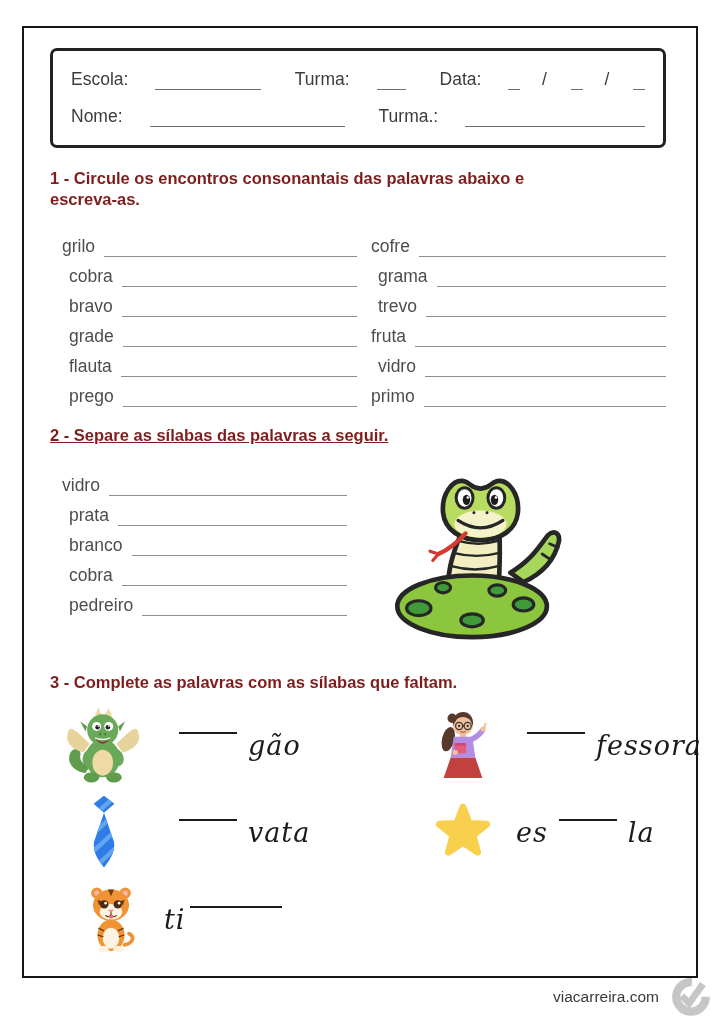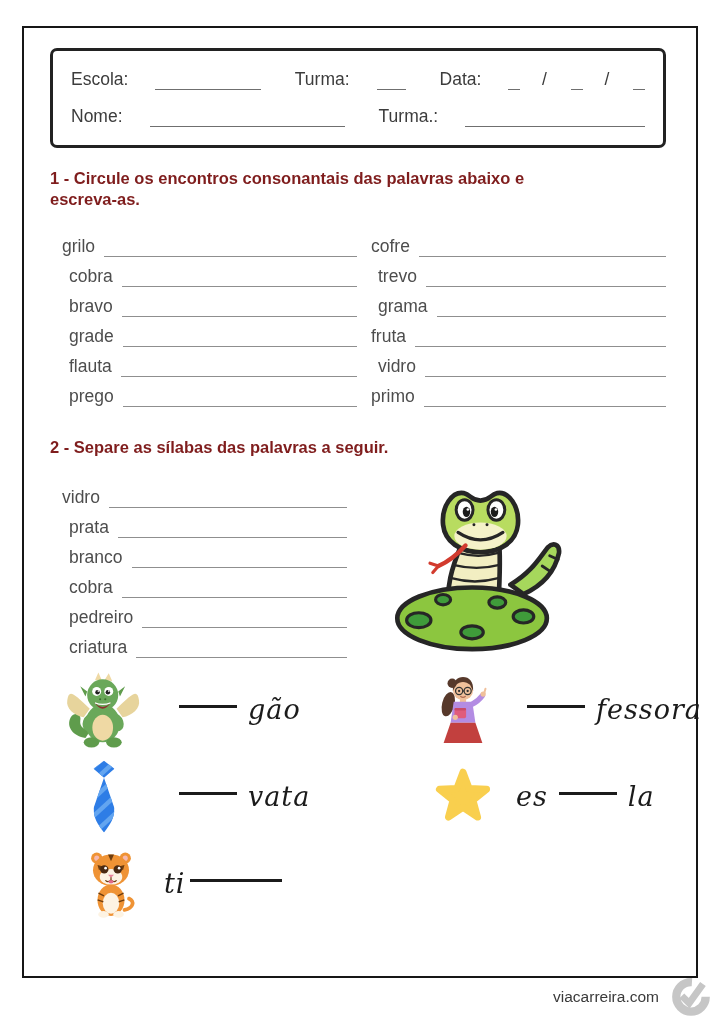--- a/index.html
+++ b/index.html
@@ -11,42 +11,42 @@
   .hbox{height:100px;border:3px solid #222;border-radius:7px;box-sizing:border-box;
         padding:10px 18px;display:flex;flex-direction:column;justify-content:space-around;}
   .hrow{display:flex;align-items:flex-end;font-size:17.5px;color:#3c3c3c;gap:20px;}
   .hlabel{white-space:nowrap;}
   .hblank{display:inline-block;border-bottom:1.7px solid #6f6f6f;height:15px;margin-left:7px;}
   .gap14{margin-right:14px;}
   .slash{margin:0 2px;color:#3c3c3c;}
   
   .qtitle{font-weight:bold;font-size:16.5px;line-height:1.3;color:#7f1d1d;margin:0;}
   .t1{margin-top:20px;max-width:530px;}
-  .t2{margin-top:30px;}
+  .t2{margin-top:18px;text-decoration:underline;}
   .t3{margin-top:28px;}
   
   .wgrid{display:flex;margin:16px 0 0 12px;text-align:right;}
   .wcol{display:flex;flex-direction:column;}
   .wcol1{width:300px;margin-right:14px;}
   .wcol2{width:300px;}
   .wrow{display:flex;align-items:flex-end;height:30px;font-size:17.5px;color:#4d4d4d;}
   .wrow .word{white-space:nowrap;}
   .wline{flex:1;border-bottom:1.6px solid #8f8f8f;height:15px;margin-left:9px;}
   .wcol1 .wrow:not(:first-child),.q2col .wrow:not(:first-child){padding-left:7px;}
   .wcol2 .wrow:nth-child(2),.wcol2 .wrow:nth-child(3),.wcol2 .wrow:nth-child(5){padding-left:7px;}
   
   .q2wrap{display:flex;margin:20px 0 0 12px;}
   .q2col{display:flex;flex-direction:column;width:285px;}
   .snakebox{margin-left:36px;margin-top:2px;}
   
   .q3grid{display:grid;grid-template-columns:352px 1fr;margin:8px 0 0 4px;}
   .q3item{display:flex;align-items:center;height:87px;}
   .pic{width:100px;display:flex;justify-content:center;align-items:center;flex:0 0 auto;}
   .pic-r{width:78px;margin-left:18px;}
-  .ans{display:flex;align-items:center;font-size:27px;color:#1b1b1b;margin-left:14px;}
+  .ans{display:flex;align-items:flex-start;font-size:27px;color:#1b1b1b;margin-left:14px;}
   .cursive{font-family:"DejaVu Serif",serif;font-style:italic;line-height:1;letter-spacing:1px;}
   .fline{width:58px;height:2.6px;background:#1b1b1b;margin:0 11px 7px;}
   .q3item.tiger-row .fline{width:92px;margin-left:4px;}
   
   .footer{position:absolute;right:10px;bottom:2px;display:flex;align-items:center;}
   .site{font-size:15.5px;color:#3a3a3a;margin-right:9px;}
 </style>
 </head>
 <body>
 
@@ -101,25 +101,25 @@
             <span class="word">prego</span>
             <span class="wline"></span>
           </div>
       </div>
       <div class="wcol wcol2">
         <div class="wrow">
             <span class="word">cofre</span>
             <span class="wline"></span>
           </div>
         <div class="wrow">
+            <span class="word">grama</span>
+            <span class="wline"></span>
+          </div>
+        <div class="wrow">
             <span class="word">trevo</span>
-            <span class="wline"></span>
-          </div>
-        <div class="wrow">
-            <span class="word">grama</span>
             <span class="wline"></span>
           </div>
         <div class="wrow">
             <span class="word">fruta</span>
             <span class="wline"></span>
           </div>
         <div class="wrow">
             <span class="word">vidro</span>
             <span class="wline"></span>
           </div>
@@ -144,24 +144,20 @@
         <div class="wrow">
             <span class="word">branco</span>
             <span class="wline"></span>
           </div>
         <div class="wrow">
             <span class="word">cobra</span>
             <span class="wline"></span>
           </div>
         <div class="wrow">
             <span class="word">pedreiro</span>
-            <span class="wline"></span>
-          </div>
-        <div class="wrow">
-            <span class="word">criatura</span>
             <span class="wline"></span>
           </div>
       </div>
       <div class="snakebox">
         <svg width="180" height="172" viewBox="0 0 192 184">
           <g stroke="#262626" stroke-width="5" stroke-linejoin="round" stroke-linecap="round">
             <path d="M150,122 C172,112 184,96 188,78 C189,69 182,66 176,72 C166,85 158,99 136,112 Z" fill="#a6d75c"></path>
             <path d="M170,92 l9,6 M178,81 l9,4" fill="none" stroke-width="3"></path>
             <path d="M70,150 C66,114 74,92 84,68 L124,66 C126,95 124,120 122,150 Z" fill="#f2eec2"></path>
             <path d="M80,78 Q102,84 123,78 M76,91 Q100,97 123,91 M73,105 Q98,112 123,105 M72,120 Q97,127 122,120 M73,134 Q97,141 121,134" fill="none" stroke-width="2.6"></path>
@@ -184,20 +180,21 @@
             <circle cx="120.5" cy="31.5" r="1.4" fill="#fff" stroke="none"></circle>
             <circle cx="97" cy="48" r="1.6" fill="#222" stroke="none"></circle>
             <circle cx="111" cy="48" r="1.6" fill="#222" stroke="none"></circle>
           </g>
           <path d="M88,70 C76,83 68,88 59,92" stroke="#d23b2e" stroke-width="4.6" fill="none" stroke-linecap="round"></path>
           <path d="M59,92 L50,89 M59,92 L53,99" stroke="#d23b2e" stroke-width="3.4" fill="none" stroke-linecap="round"></path>
         </svg>
       </div>
     </div>
 
+    <p class="qtitle t3">3 - Complete as palavras com as sílabas que faltam.</p>
     <div class="q3grid">
 
       <div class="q3item">
         <span class="pic">
           <svg width="88" height="82" viewBox="0 0 95 95">
             <path d="M26,80 C12,78 3,67 9,56 C13,49 22,52 20,60 C19,67 25,71 32,71 Z" fill="#5f9c4c"></path>
             <path d="M31,46 C12,28 7,23 5,36 C3,46 13,54 24,56 Z" fill="#e7d49c"></path>
             <path d="M62,46 C81,28 86,23 88,36 C90,46 80,54 69,56 Z" fill="#e7d49c"></path>
             <ellipse cx="30" cy="62" rx="7" ry="10" fill="#6aa85a" transform="rotate(18 30 62)"></ellipse>
             <ellipse cx="63" cy="62" rx="7" ry="10" fill="#6aa85a" transform="rotate(-18 63 62)"></ellipse>

